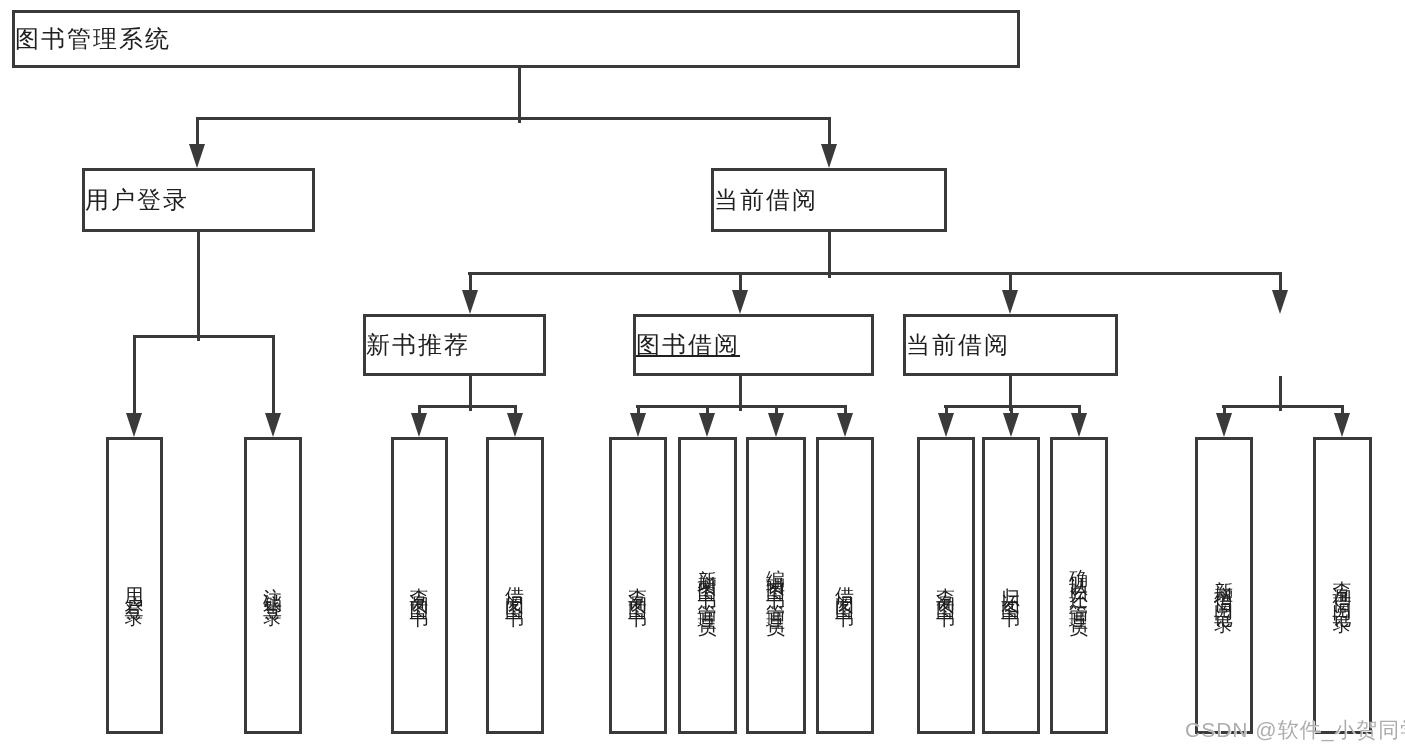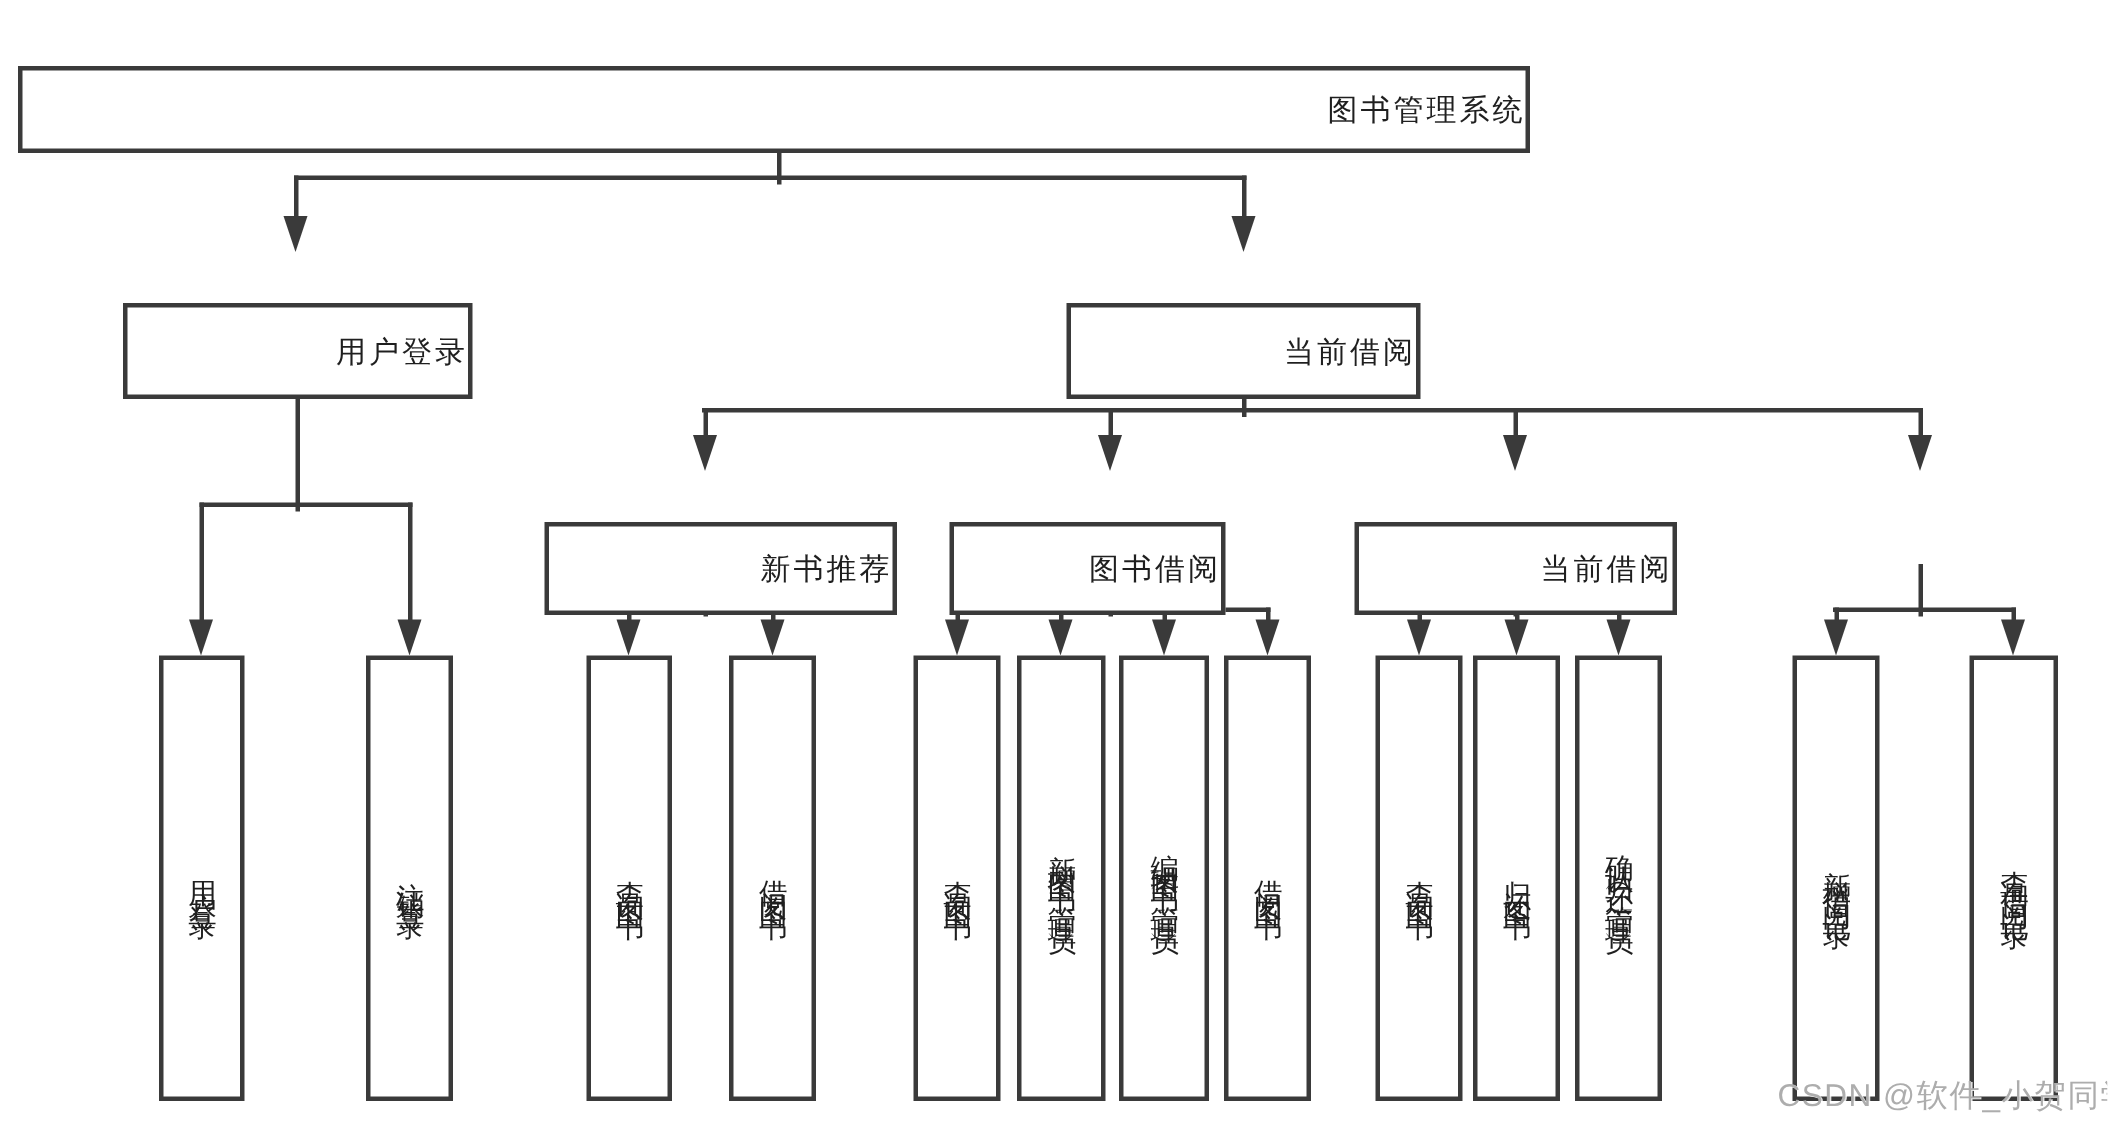--- a/index.html
+++ b/index.html
@@ -15,26 +15,25 @@
     background: #ffffff;
     overflow: hidden;
   }
   .hbox {
     position: absolute;
     box-sizing: border-box;
     background: #ffffff;
     border: 3px solid #3a3a3a;
     display: flex;
     align-items: center;
-    justify-content: flex-end;
-    font-size: 20px;
+    justify-content: flex-start;
+    font-size: 24px;
     letter-spacing: 2px;
     color: #1f1f1f;
     z-index: 2;
-    margin-top: 34px;
   }
   .vbox {
     position: absolute;
     box-sizing: border-box;
     background: #ffffff;
     border: 3px solid #3a3a3a;
     top: 437px;
     height: 297px;
     display: flex;
     align-items: center;
@@ -92,24 +91,24 @@
     <span>图书管理系统</span>
   </div>
 
   <div class="hbox" style="left:82px; top:168px; width:233px; height:64px;">
     <span>用户登录</span>
   </div>
   <div class="hbox" style="left:711px; top:168px; width:236px; height:64px;">
     <span>当前借阅</span>
   </div>
 
-  <div class="hbox" style="left:363px; top:314px; width:235px; height:62px;">
+  <div class="hbox" style="left:363px; top:314px; width:183px; height:62px;">
     <span>新书推荐</span>
   </div>
-  <div class="hbox" style="left:633px; top:314px; width:184px; height:62px;">
+  <div class="hbox" style="left:633px; top:314px; width:241px; height:62px;text-decoration:underline;">
     <span>图书借阅</span>
   </div>
   <div class="hbox" style="left:903px; top:314px; width:215px; height:62px;">
     <span>当前借阅</span>
   </div>
 
   <div class="vbox" style="left:106px; width:57px;">
     <span class="vtext">用户登录</span>
   </div>
   <div class="vbox" style="left:244px; width:58px;">

